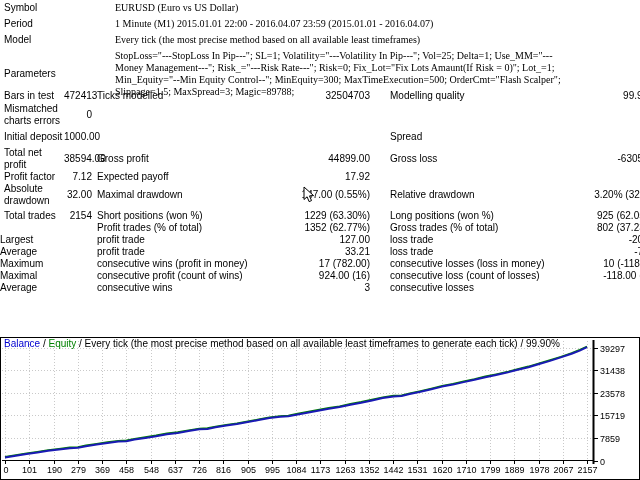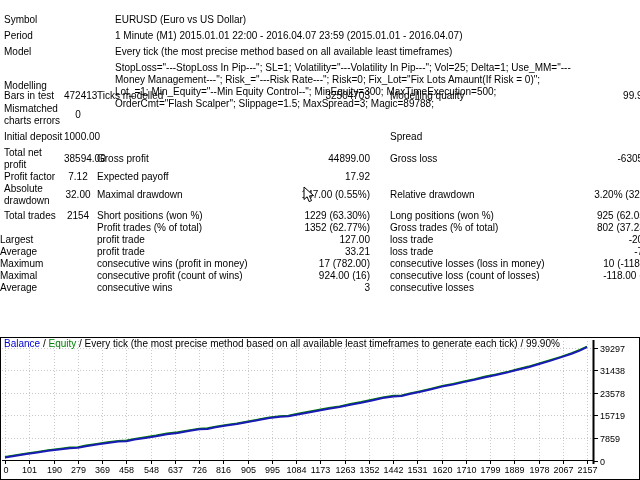--- a/index.html
+++ b/index.html
@@ -2,29 +2,29 @@
 <html><head>
 <meta charset="utf-8">
 <style>
   html,body{margin:0;padding:0;background:#ffffff;}
   body{width:640px;height:480px;position:relative;overflow:hidden;
        font-family:"Liberation Sans",sans-serif;color:#000;}
   table{border-collapse:collapse;table-layout:fixed;}
   td{padding:0;vertical-align:middle;font-size:10px;line-height:12px;}
 
   
-  #info-table{position:absolute;top:12px;left:0;width:576px;}
+  #info-table{position:absolute;top:0;left:0;width:576px;}
   #info-table td{padding-top:2px;padding-bottom:2px;vertical-align:middle;}
   #info-table td.c1{width:111px;padding-left:4px;}
-  #info-table td.c2{padding-right:3px;word-wrap:break-word;}
+  #info-table td.c2{padding-right:3px;word-wrap:break-word;font-family:Liberation Serif, serif;}
 
   
   #stats-table{position:absolute;top:89px;left:0;width:628px;}
   #stats-table td.c1{width:60px;padding-left:4px;}
-  #stats-table td.c2{width:28px;text-align:center;white-space:nowrap;}
+  #stats-table td.c2{width:28px;text-align:right;white-space:nowrap;}
   #stats-table td.c12{width:88px;text-align:left;white-space:nowrap;}
   #stats-table td.c3{width:172px;padding-left:5px;white-space:nowrap;}
   #stats-table td.c4{width:101px;text-align:right;white-space:nowrap;}
   #stats-table td.c5{width:181px;padding-left:20px;white-space:nowrap;}
   #stats-table td.c6{width:86px;text-align:right;white-space:nowrap;padding-right:1px;}
   #stats-table tr.pad1 td{padding-top:1px;}
 
   
   #chart-box{position:absolute;top:337px;left:0;width:638px;height:141px;
              border:1px solid #000;background:#fff;}
@@ -46,21 +46,21 @@
       </tr>
       <tr>
         <td class="c1">Period</td>
         <td class="c2">1 Minute (M1) 2015.01.01 22:00 - 2016.04.07 23:59 (2015.01.01 - 2016.04.07)</td>
       </tr>
       <tr>
         <td class="c1">Model</td>
         <td class="c2">Every tick (the most precise method based on all available least timeframes)</td>
       </tr>
       <tr>
-        <td class="c1">Modelling</td>
+        <td class="c1">Parameters</td>
         <td class="c2">StopLoss="---StopLoss In Pip---"; SL=1; Volatility="---Volatility In Pip---"; Vol=25; Delta=1; Use_MM="---Money Management---"; Risk_="---Risk Rate---"; Risk=0; Fix_Lot="Fix Lots Amaunt(If Risk = 0)"; Lot_=1; Min_Equity="--Min Equity Control--"; MinEquity=300; MaxTimeExecution=500; OrderCmt="Flash Scalper"; Slippage=1.5; MaxSpread=3; Magic=89788;</td>
       </tr>
     </tbody>
 </table>
 
 <table id="stats-table">
   <tbody id="stats-body">
       <tr class="pad1">
         <td class="c1">Bars in test</td>
         <td class="c2">472413</td>

